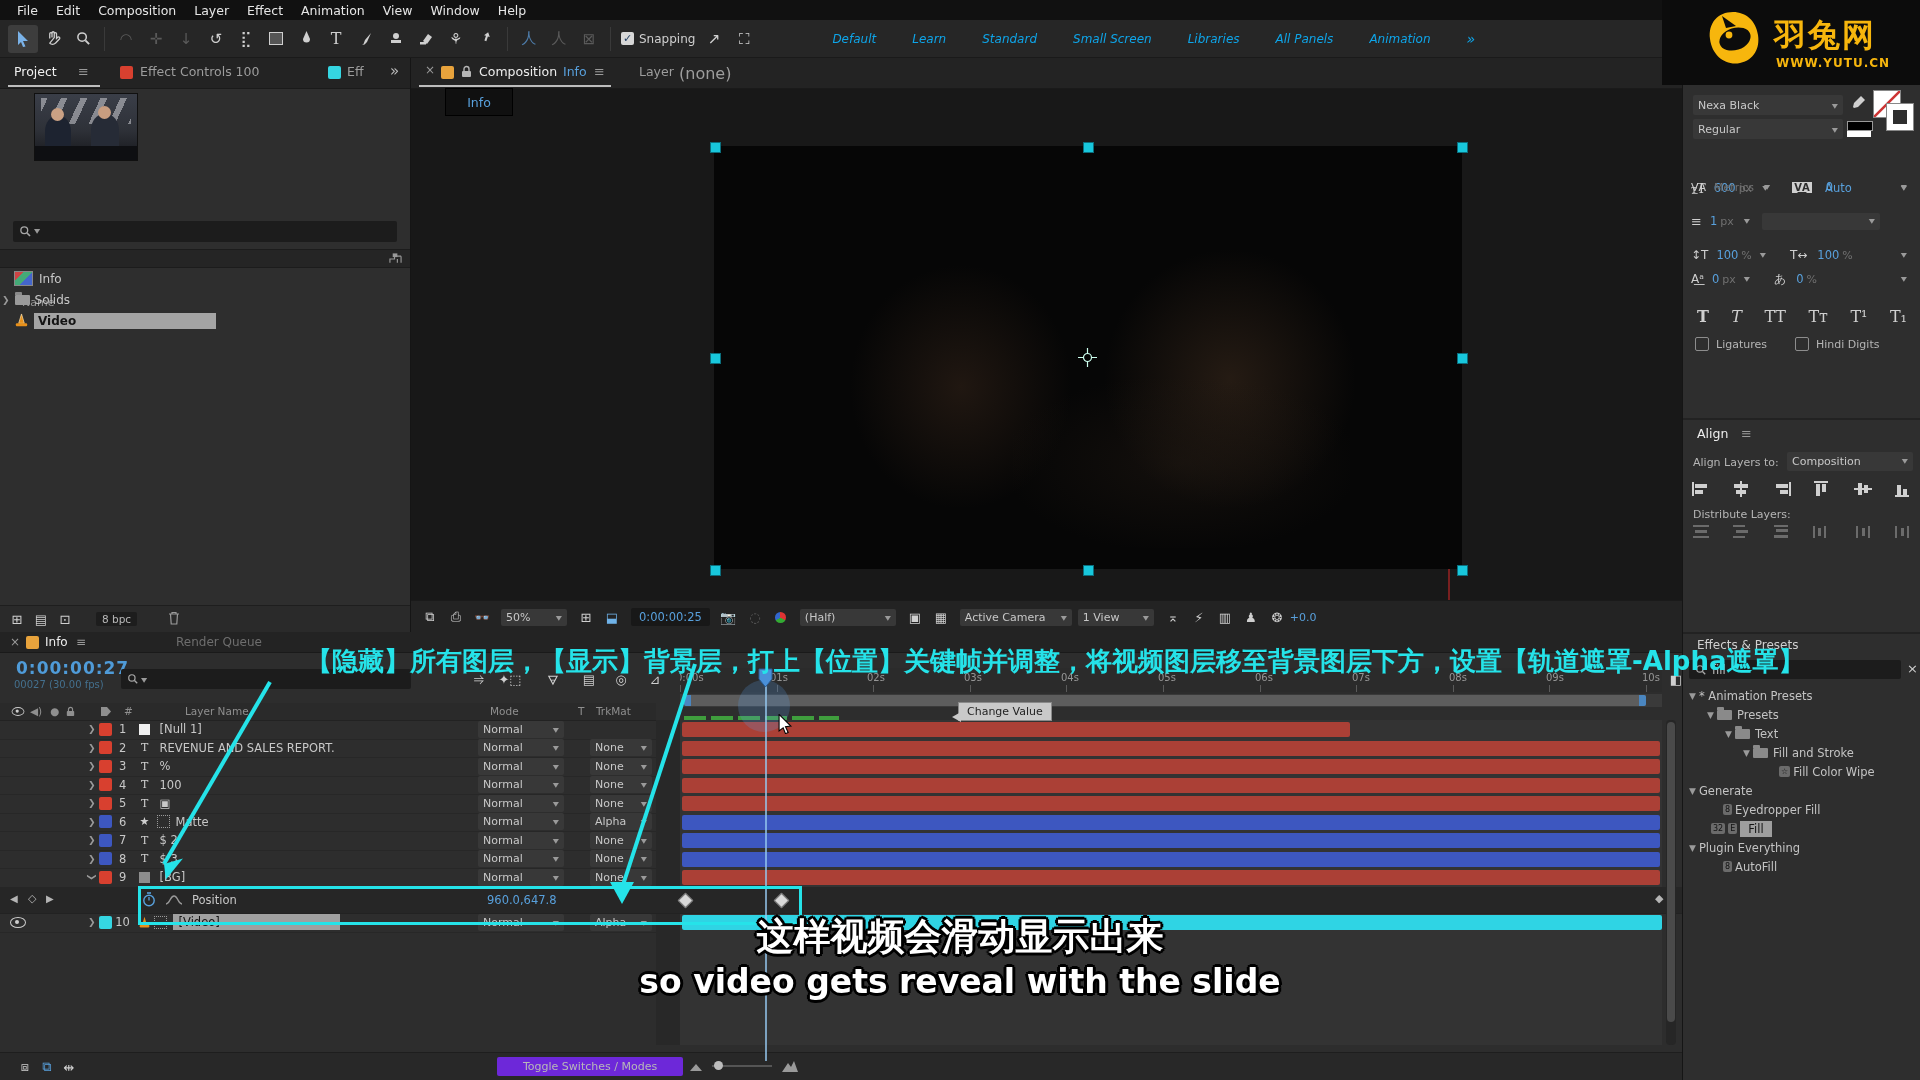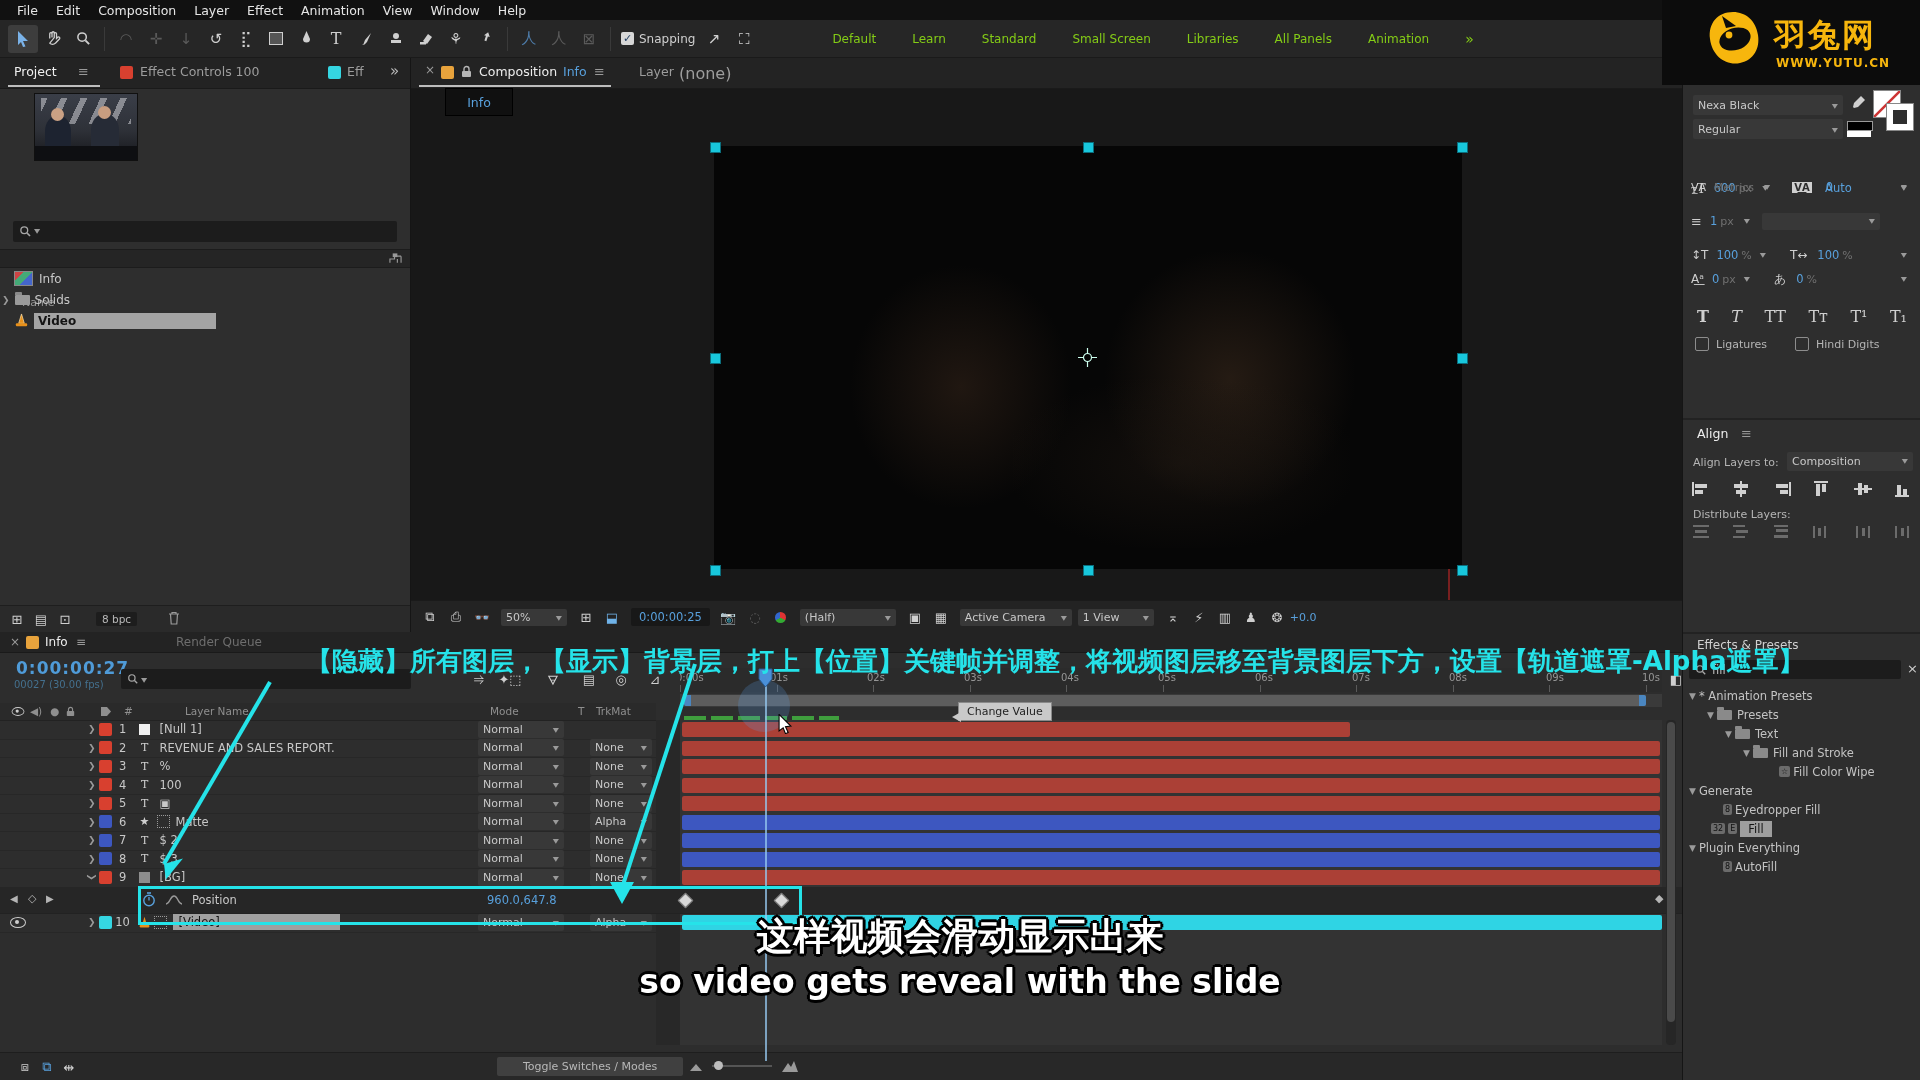--- a/index.html
+++ b/index.html
@@ -9,21 +9,21 @@
   .abs{position:absolute;}
   .row{display:flex;align-items:center;}
   
   #menubar{left:0;top:0;width:1662px;height:20px;background:#111;display:flex;align-items:center;padding-left:8px;z-index:5;}
   #menubar .mi{padding:0 9px;font-size:12.5px;color:#e6e6e6;}
   #toolbar{left:0;top:20px;width:1662px;height:37px;background:#262626;display:flex;align-items:center;z-index:5;border-bottom:1px solid #1a1a1a;}
   .tool{width:30px;height:28px;display:flex;align-items:center;justify-content:center;color:#cfcfcf;font-size:15px;}
   .tool.sel{background:#3d3d3d;border-radius:3px;}
   .tool.dim{color:#5a5a5a;}
   .tsep{width:1px;height:24px;background:#3a3a3a;margin:0 6px;}
-  .wtab{color:#84cc16;font-size:12px;padding:0 18px;}
+  .wtab{color:#0ea5e9;font-size:12px;padding:0 18px;font-style:italic;}
   .checkbox{width:13px;height:13px;background:#d7d7d7;border-radius:2px;color:#1d3a5f;font-size:11px;line-height:13px;text-align:center;font-weight:bold;margin-right:5px;}
   
   #brand{left:1662px;top:0;width:258px;height:85px;background:#0c0c0c;z-index:6;}
   
   .ptabs{background:#232323;border-bottom:1px solid #1a1a1a;}
   .chip{width:13px;height:13px;border-radius:2px;display:inline-block;}
   .chip.red{background:#d8402f;} .chip.orange{background:#e8a33c;} .chip.cyan{background:#35d6e2;} .chip.aqua{background:#35d6e2;} .chip.blue{background:#3d57c0;}
   .dd{background:#383838;border-radius:2px;color:#c8c8c8;font-size:11px;display:flex;align-items:center;justify-content:space-between;padding:0 5px;box-sizing:border-box;height:17px;}
   .car{font-size:8px;color:#9a9a9a;transform:scaleY(.8);}
   .blue{color:#58a0dc;}
@@ -827,21 +827,21 @@
       </svg>
 
     <div class="abs" style="left:1666px;top:88px;width:10px;height:325px;background:#262626;border-radius:4px;">
       <div style="position:absolute;left:1px;top:2px;width:8px;height:300px;background:#4a4a4a;border-radius:4px;"></div>
     </div>
 
     <div class="abs" style="left:0;top:420px;width:1682px;height:28px;background:#282828;border-top:1px solid #1e1e1e;">
       <span class="icbtn abs" style="left:12px;top:5px;">⧈</span>
       <span class="icbtn abs" style="left:34px;top:5px;color:#58a0dc;">⧉</span>
       <span class="icbtn abs" style="left:56px;top:5px;">⇹</span>
-      <span class="abs" style="left:497px;top:4px;background:#404040;color:#b8b8b8;font-size:11px;padding:3px 26px;border-radius:2px;">Toggle Switches / Modes</span>
+      <span class="abs" style="left:497px;top:4px;background:#6d28d9;color:#b8b8b8;font-size:11px;padding:3px 26px;border-radius:2px;">Toggle Switches / Modes</span>
       <svg class="abs" style="left:690px;top:9px;" width="12" height="9">
           <path d="M0 9 L6 2 L12 9 Z" fill="#9a9a9a"></path>
         </svg>
       <div class="abs" style="left:712px;top:12px;width:60px;height:2px;background:#555;">
         <div style="position:absolute;left:2px;top:-4px;width:9px;height:9px;border-radius:50%;background:#bdbdbd;"></div>
       </div>
       <svg class="abs" style="left:782px;top:7px;" width="16" height="12">
           <path d="M0 12 L6 3 L9 7 L12 1 L16 12 Z" fill="#9a9a9a"></path>
         </svg>
     </div>

